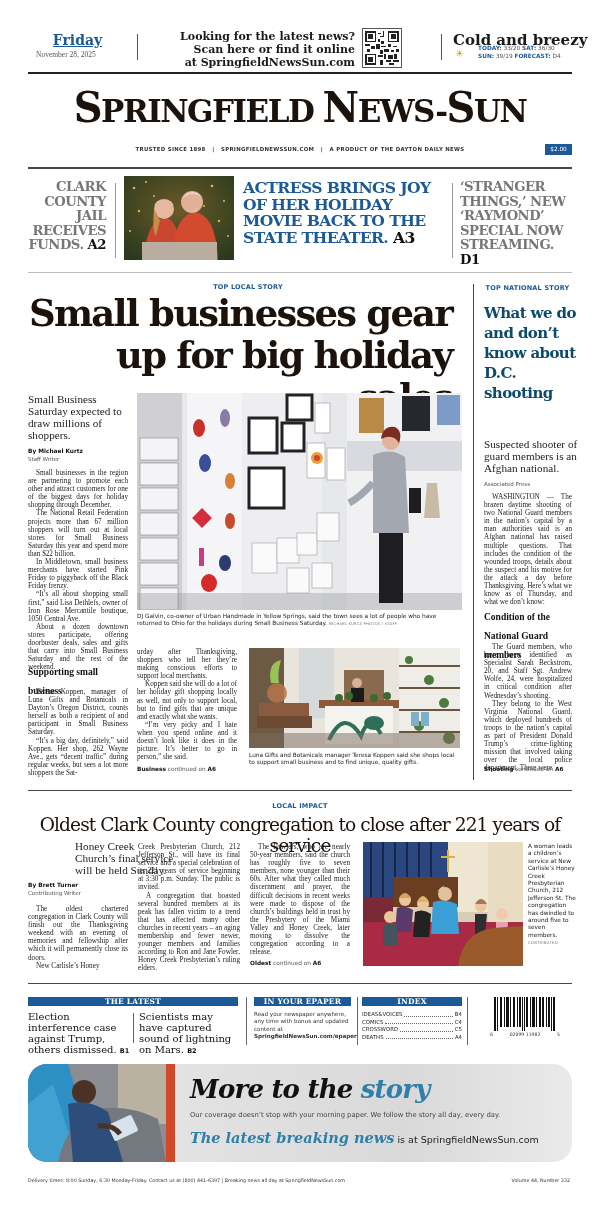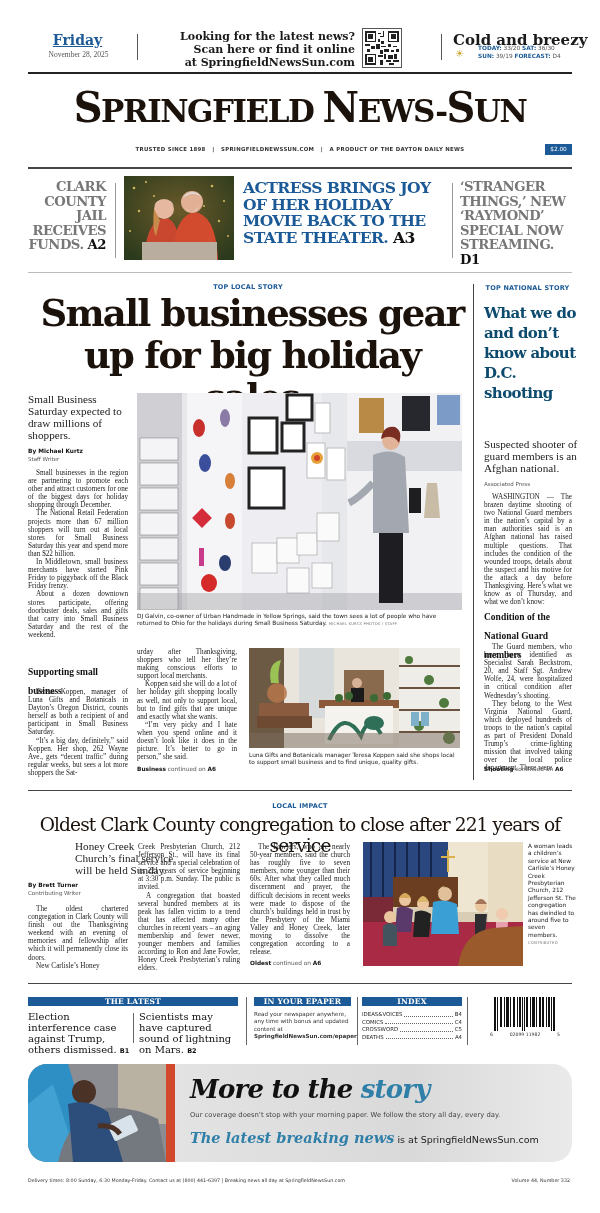--- a/index.html
+++ b/index.html
@@ -4,21 +4,21 @@
 <style>
   * { box-sizing: border-box; margin: 0; padding: 0; }
   html, body { width: 600px; height: 1213px; background: #fff; overflow: hidden; }
   body { font-family: "DejaVu Serif", serif; color: #1a1a1a; position: relative; }
   .abs { position: absolute; }
   .sans { font-family: "DejaVu Sans", sans-serif; }
   .serif { font-family: "DejaVu Serif", serif; }
 
   
   .day { left: 40px; top: 32px; width: 75px; text-align: center; font-weight: bold; font-size: 14px; color: #1b5a96; text-decoration: underline; }
-  .date { left: 36px; top: 50px; width: 85px; text-align: center; font-size: 7.5px; color: #555; font-family: "Liberation Serif", serif; }
+  .date { left: 36px; top: 50px; width: 85px; font-size: 7.5px; color: #555; font-family: "Liberation Serif", serif; }
   .vrule { background: #555; width: 1px; }
   .promo { left: 160px; top: 30px; width: 195px; text-align: right; font-weight: bold; font-size: 11px; line-height: 13px; color: #1a1a1a; }
   .qr { left: 362px; top: 28px; width: 40px; height: 40px; border: 1px solid #555; padding: 2px; background: #fff; }
   .qr svg { width: 100%; height: 100%; display: block; }
   .wx-title { left: 453px; top: 31px; font-weight: bold; font-size: 15px; }
   .wx-line { font-family: "DejaVu Sans", sans-serif; font-size: 5.8px; color: #555; left: 478px; }
   .wx-line b { color: #1b5a96; }
   .sun-icon { left: 455px; top: 48px; font-size: 10px; color: #c9a227; }
 
   .rule-top { left: 28px; top: 72px; width: 544px; height: 2px; background: #222; }
@@ -34,21 +34,21 @@
   .tease-left { left: 28px; top: 180px; width: 78px; text-align: right; font-weight: bold; font-size: 13.2px; line-height: 14.5px; color: #777; letter-spacing: -0.5px; }
   .tease-left b, .tease-center b, .tease-right b { color: #111; }
   .tease-photo { left: 124px; top: 176px; width: 110px; height: 84px; overflow: hidden; }
   .tease-center { left: 243px; top: 180px; width: 205px; font-weight: bold; font-size: 15.6px; line-height: 16.5px; color: #1b5a96; letter-spacing: -0.6px; }
   .tease-right { left: 460px; top: 180px; width: 115px; font-weight: bold; font-size: 13.2px; line-height: 14.5px; color: #777; letter-spacing: -0.5px; }
 
   .rule-light { height: 1px; background: #bbb; }
 
   
   .kicker { font-family: "DejaVu Sans", sans-serif; font-weight: bold; font-size: 6.5px; color: #1b5a96; text-align: center; letter-spacing: 0.2px; }
-  .lead-hed { left: 32px; top: 292px; width: 440px; text-align: center; font-family: "DejaVu Serif", serif; font-weight: bold; font-size: 37px; line-height: 42px; letter-spacing: -1.8px; color: #1b120c; }
+  .lead-hed { left: 12px; top: 292px; width: 440px; text-align: right; font-family: "DejaVu Serif", serif; font-weight: bold; font-size: 37px; line-height: 42px; letter-spacing: -1.8px; color: #1b120c; }
   .deck { font-family: "Liberation Serif", serif; font-size: 11.2px; line-height: 12px; color: #222; }
   .byline { font-family: "DejaVu Sans", sans-serif; font-weight: bold; font-size: 5.8px; color: #111; }
   .role { font-family: "DejaVu Sans", sans-serif; font-size: 5.5px; color: #555; }
   .body { font-family: "Liberation Serif", serif; font-size: 7.2px; line-height: 8.1px; color: #222; text-align: justify; hyphens: auto; }
   .body p { text-indent: 8px; }
   .subhed { font-family: Liberation Serif, serif; font-weight: bold; font-size: 9.5px; line-height: 19px; color: #111; }
   .jump { font-family: "DejaVu Sans", sans-serif; font-size: 5.8px; color: #555; }
   .jump b { color: #111; }
   .caption { font-family: "DejaVu Sans", sans-serif; font-size: 5.8px; line-height: 7.4px; color: #222; }
   .credit { font-size: 3.8px; color: #777; letter-spacing: 0.2px; }
@@ -213,20 +213,21 @@
 </div>
 
 <div class="abs deck" style="left:28px;top:393px;width:100px;">Small Business Saturday expected to draw millions of shoppers.</div>
 <div class="abs byline" style="left:28px;top:448px;">By Michael Kurtz</div>
 <div class="abs role" style="left:28px;top:456px;">Staff Writer</div>
 
 <div class="abs body" style="left:28px;top:469px;width:100px;">
   <p>Small businesses in the region are partnering to promote each other and attract customers for one of the biggest days for holiday shopping through December.</p>
   <p>The National Retail Federation projects more than 67 million shoppers will turn out at local stores for Small Business Saturday this year and spend more than $22 billion.</p>
   <p>In Middletown, small business merchants have started Pink Friday to piggyback off the Black Friday frenzy.</p>
+  <p>“It’s all about shopping small first,” said Lisa Dethlefs, owner of Iron Rose Mercantile boutique, 1050 Central Ave.</p>
   <p>About a dozen downtown stores participate, offering doorbuster deals, sales and gifts that carry into Small Business Saturday and the rest of the weekend.</p>
 </div>
 <div class="abs subhed" style="left:28px;top:663px;width:100px;">Supporting small business</div>
 <div class="abs body" style="left:28px;top:688px;width:100px;">
   <p>Teresa Koppen, manager of Luna Gifts and Botanicals in Dayton’s Oregon District, counts herself as both a recipient of and participant in Small Business Saturday.</p>
   <p>“It’s a big day, definitely,” said Koppen. Her shop, 262 Wayne Ave., gets “decent traffic” during regular weeks, but sees a lot more shoppers the Sat-</p>
 </div>
 
 <div class="abs photo" style="left:137px;top:393px;width:325px;height:217px;">
   <svg viewBox="0 0 325 217" preserveAspectRatio="none">

